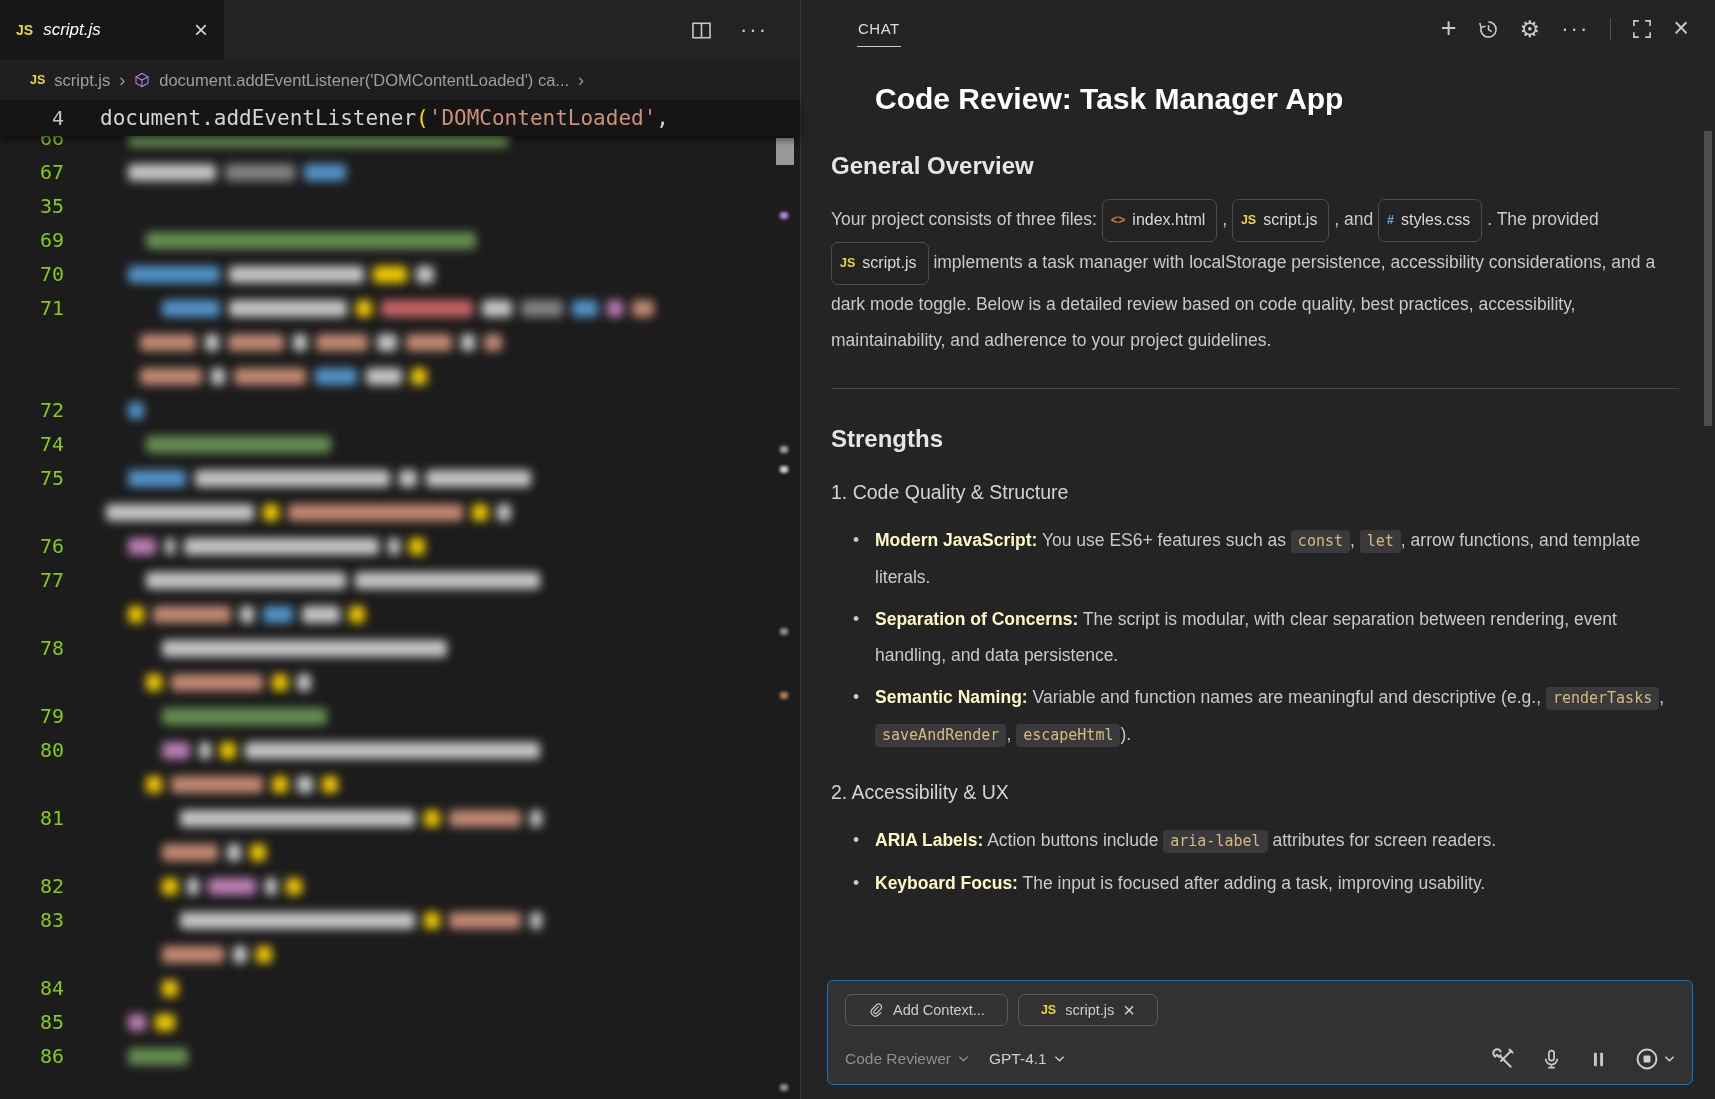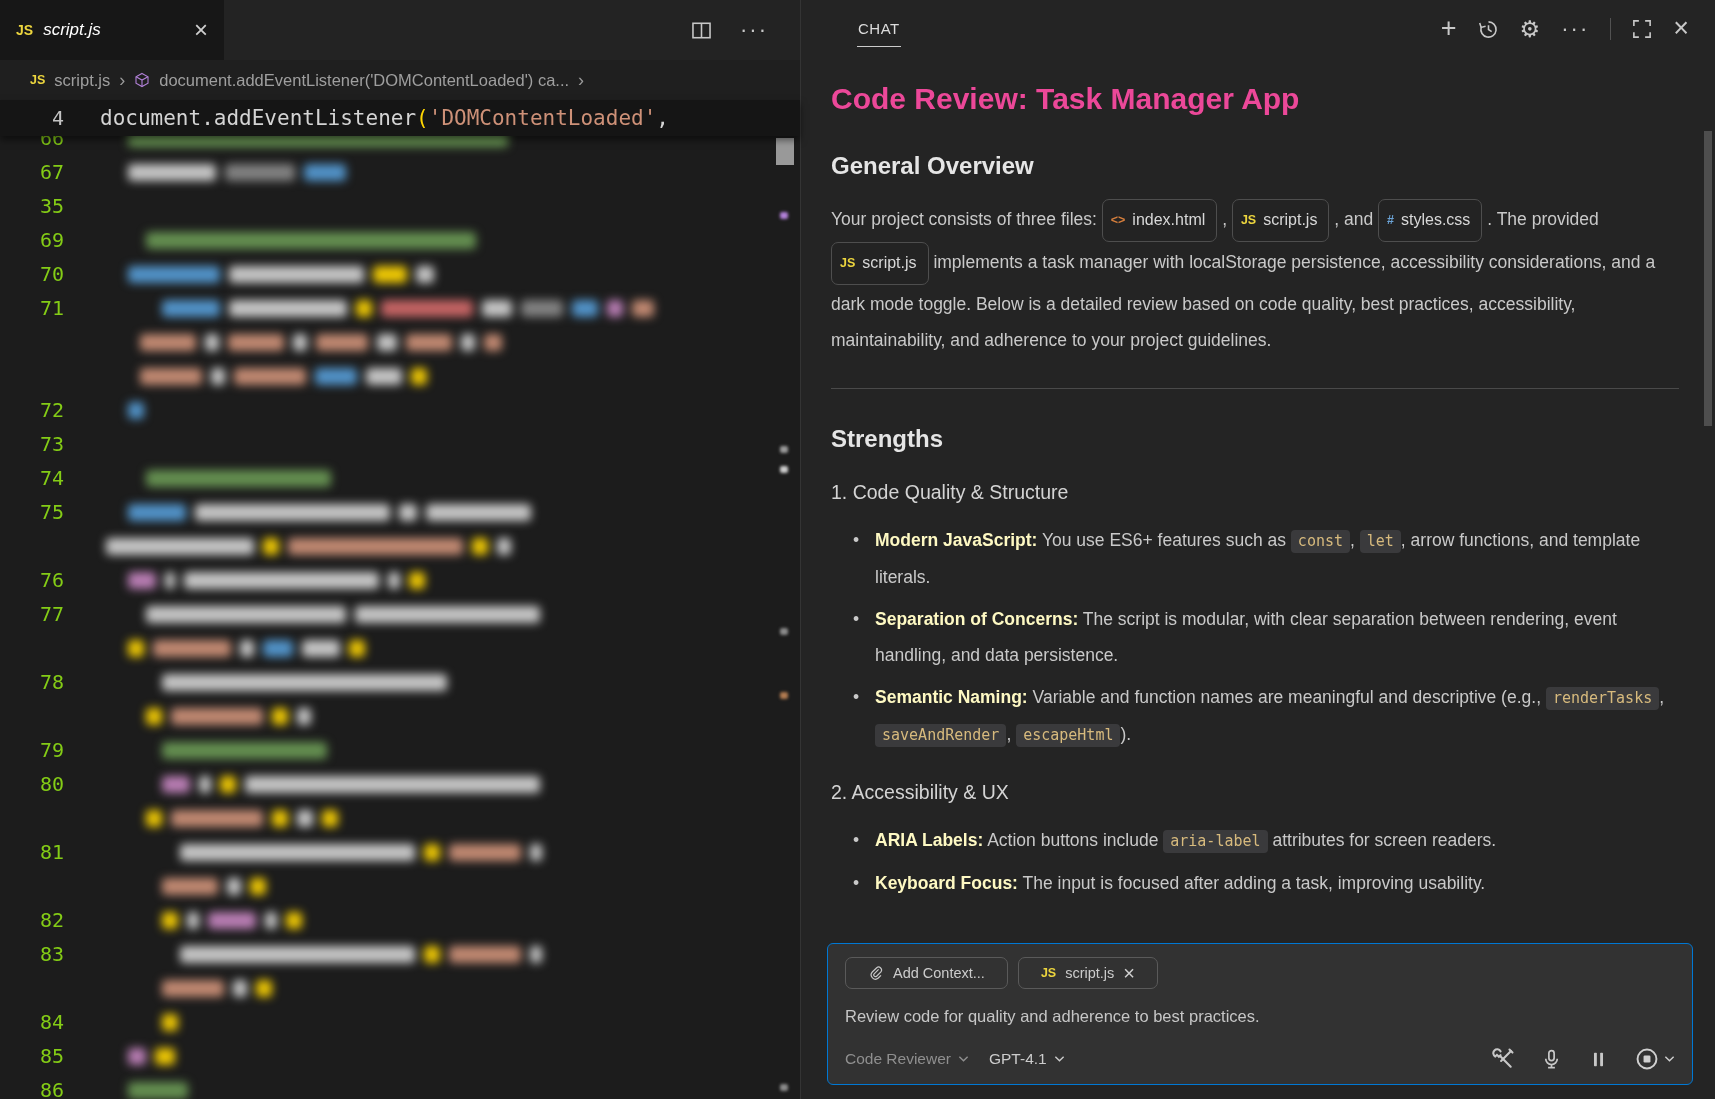--- a/index.html
+++ b/index.html
@@ -44,21 +44,21 @@
   .chat-pane { flex:1; display:flex; flex-direction:column; background:#242424; border-left:1px solid #343434; position:relative; min-width:0; }
   .chat-header { height:58px; flex:none; display:flex; align-items:center; padding:0 26px 0 56px; }
   .chat-tab { font-size:15px; letter-spacing:.5px; color:#dcdcdc; padding:8px 1px 9px; border-bottom:1.5px solid #cccccc; cursor:pointer; }
   .header-actions { margin-left:auto; display:flex; align-items:center; gap:21px; color:#c8c8c8; }
   .plus-glyph { font-size:27px; font-weight:300; line-height:0.8; }
   .gear-glyph { font-size:23px; line-height:1; }
   .vdivider { width:1px; height:22px; background:#525252; }
   .close-glyph { font-size:27px; font-weight:300; line-height:0.8; }
 
   .chat-body { flex:1; overflow:hidden; padding:0 36px 0 30px; }
-  .msg-h1 { font-size:30px; font-weight:700; color:#ec4899; margin-top:24px; }
+  .msg-h1 { font-size:30px; font-weight:700; color:#ffffff; margin-top:24px;margin-left:44px; }
   .msg-h2 { font-size:24px; font-weight:700; color:#e5e5e5; margin-top:36px; }
   .msg-h3 { font-size:19.5px; font-weight:400; color:#d4d4d4; margin-top:28px; }
   .msg-p { font-size:17.5px; line-height:36px; color:#c9c9c9; margin-top:20px; }
   .msg-hr { border:none; border-top:1px solid #4a4a4a; margin-top:30px; }
   .msg-ul { margin-top:18px; padding-left:44px; }
   .msg-li { position:relative; font-size:17.5px; line-height:36px; color:#c9c9c9; margin-bottom:6px; list-style:none; }
   .msg-li::before { content:"•"; position:absolute; left:-22px; color:#c9c9c9; }
   .lead { color:#fef9c3; font-weight:700; }
   .inline-code { font-family:"DejaVu Sans Mono", monospace; font-size:15px; color:#d7ba7d; background:#3a3a3c; border-radius:4px; padding:2px 7px 3px; white-space:nowrap; }
   .file-chip { display:inline-flex; align-items:center; gap:7px; padding:2px 11px 3px 8px; border:1px solid #4e4e4e; border-radius:7px; background:#232323; font-size:16px; color:#d8d8d8; position:relative; top:-1px; cursor:pointer; white-space:nowrap; }
@@ -194,24 +194,20 @@
               <span class="seg" style="width: 42px; background: rgb(86, 156, 214);"></span>
               <span class="seg" style="width: 36px; background: rgb(212, 212, 212);"></span>
               <span class="seg" style="width: 16px; background: rgb(255, 214, 2);"></span>
             </span>
           </div>
           <div class="code-row">
             <span class="row-gutter">72</span>
             <span class="row-segs" style="margin-left: 28px;">
               <span class="seg" style="width: 16px; background: rgb(86, 156, 214);"></span>
             </span>
-          </div>
-          <div class="code-row">
-            <span class="row-gutter">73</span>
-            <span class="row-segs" style="margin-left: 0px;"></span>
           </div>
           <div class="code-row">
             <span class="row-gutter">74</span>
             <span class="row-segs" style="margin-left: 46px;">
               <span class="seg" style="width: 185px; background: rgb(106, 153, 85);"></span>
             </span>
           </div>
           <div class="code-row">
             <span class="row-gutter">75</span>
             <span class="row-segs" style="margin-left: 28px;">
@@ -441,21 +437,20 @@
                 </svg>
             </span>
             <span>Add Context...</span>
           </span>
           <span class="pill">
             <span class="js-badge small">JS</span>
             <span>script.js</span>
             <span class="pill-close">×</span>
           </span>
         </div>
-        <div class="input-text">Review code for quality and adherence to best practices.</div>
         <div class="input-toolbar">
           <span class="picker mode">
             <span>Code Reviewer</span>
             <svg width="11" height="8" viewBox="0 0 12 8" fill="none" stroke="currentColor" stroke-width="1.5">
                 <path d="M1.5 1.5 L6 6 L10.5 1.5"></path>
               </svg>
           </span>
           <span class="picker model">
             <span>GPT-4.1</span>
             <svg width="11" height="8" viewBox="0 0 12 8" fill="none" stroke="currentColor" stroke-width="1.5">

